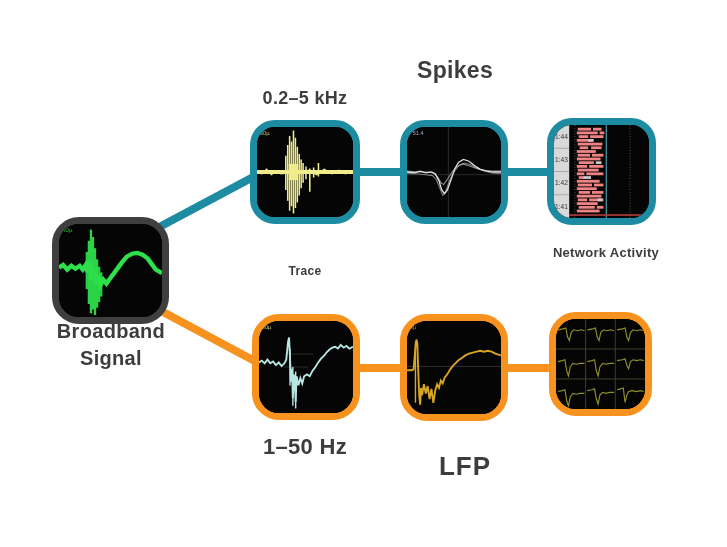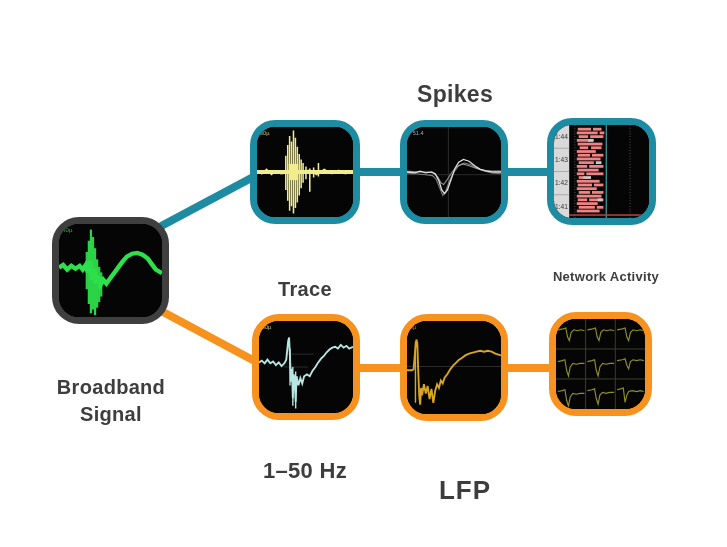--- a/index.html
+++ b/index.html
@@ -13,28 +13,27 @@
     border-radius:27px;overflow:hidden;
   }
   .node .screen{position:absolute;inset:0;background:#050505;}
   .node .screen svg{display:block;width:100%;height:100%;}
   .node.src{border:7px solid var(--source-border);}
   .node.teal{border:7px solid var(--spikes-accent);border-radius:25px;}
   .node.orange{border:7px solid var(--lfp-accent);border-radius:27px;}
   .lbl{
     position:absolute;color:var(--text);font-weight:700;text-align:center;
     letter-spacing:.3px;
-    margin-top:24px;
   }
   .lbl-spikes{left:395px;top:57px;width:120px;font-size:23px;}
   .lbl-filter-top{left:245px;top:88px;width:120px;font-size:18px;}
-  .lbl-trace{left:245px;top:254px;width:120px;font-size:20px;}
+  .lbl-trace{left:245px;top:264px;width:120px;font-size:12px;}
   .lbl-detection{left:394px;top:255px;width:120px;font-size:17px;}
   .lbl-network{left:550px;top:242px;width:112px;font-size:13px;line-height:22px;}
-  .lbl-broadband{left:35px;top:350px;width:152px;font-size:20px;line-height:27px;}
+  .lbl-broadband{left:35px;top:318px;width:152px;font-size:20px;line-height:27px;}
   .lbl-filter-bottom{left:245px;top:434px;width:120px;font-size:22px;}
   .lbl-lfp{left:405px;top:451px;width:120px;font-size:26px;letter-spacing:1px;}
 </style>
 </head>
 <body>
 
 <div class="canvas">
 
   <svg class="connectors" viewBox="0 0 727 547">
     <line x1="150" y1="232" x2="270" y2="168" style="stroke:var(--spikes-accent)" stroke-width="8"></line>
@@ -228,19 +227,20 @@
           <polyline transform="translate(66.6,33.3)" points="2,13 8,12 11,11 13,18 15,22 17,14 20,12 24,13 28,12 32,13"></polyline>
           <polyline transform="translate(0,66.6)" points="2,14 7,13 10,12 12,24 14,30 16,20 19,16 23,17 27,16 32,16"></polyline>
           <polyline transform="translate(33.3,66.6)" points="2,13 7,12 10,11 12,22 14,28 16,18 19,15 23,16 27,15 32,15"></polyline>
           <polyline transform="translate(66.6,66.6)" points="2,12 6,11 9,10 11,26 13,18 15,14 19,13 24,14 28,13 32,14"></polyline>
         </g>
       </svg>
     </div>
   </div>
 
   <div class="lbl lbl-spikes">Spikes</div>
+  <div class="lbl lbl-filter-top">0.2–5 kHz</div>
   <div class="lbl lbl-trace">Trace</div>
   <div class="lbl lbl-network">Network Activity</div>
   <div class="lbl lbl-broadband">Broadband Signal</div>
   <div class="lbl lbl-filter-bottom">1–50 Hz</div>
   <div class="lbl lbl-lfp">LFP</div>
 
 </div>
 
 </body></html>

